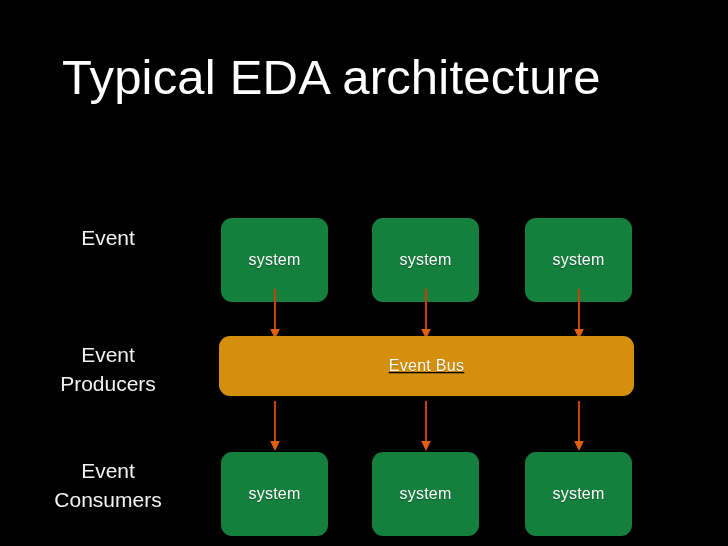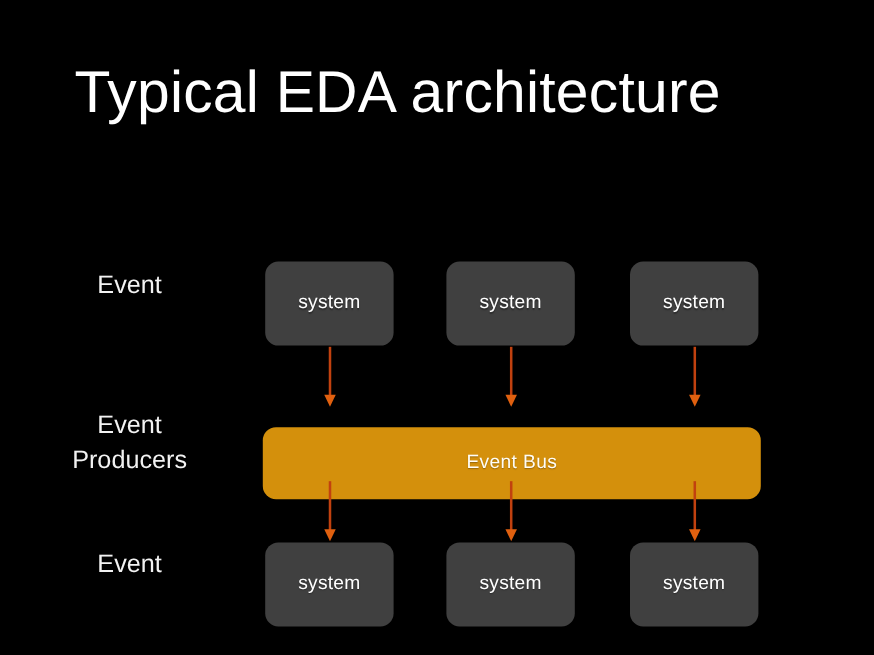--- a/index.html
+++ b/index.html
@@ -50,23 +50,23 @@
   }
   .row-label .ln { display: block; }
   #label-producers  { top: 224px; }
   #label-transport  { top: 341px; }
   #label-consumers  { top: 457px; }
 
   
   .system-box {
     position: absolute;
     width: 107px;
-    height: 70px;
+    height: 84px;
     border-radius: 11px;
-    background: #404040;
+    background: #15803d;
     display: flex;
     align-items: center;
     justify-content: center;
     box-shadow: 0 1px 3px rgba(0,0,0,0.55);
   }
   .system-box .box-text {
     color: #ffffff;
     font-size: 16px;
     font-weight: 400;
     letter-spacing: 0.2px;
@@ -75,29 +75,30 @@
   .row-top    { top: 218px; }
   .row-bottom { top: 452px; }
   .col-1 { left: 221px; }
   .col-2 { left: 372px; }
   .col-3 { left: 525px; }
 
   
   #event-bus {
     position: absolute;
     left: 219px;
-    top: 356px;
+    top: 336px;
     width: 415px;
     height: 60px;
     border-radius: 11px;
     background: #d4900c;
     display: flex;
     align-items: center;
     justify-content: center;
     box-shadow: 0 1px 3px rgba(0,0,0,0.55);
+    text-decoration: underline;
   }
   #event-bus .bus-text {
     color: #fffdf6;
     font-size: 16px;
     font-weight: 400;
     letter-spacing: 0.3px;
     text-shadow: 0 1px 1px rgba(0,0,0,0.3);
   }
 
   
@@ -127,20 +128,21 @@
     <span class="ln">Event</span>
   </div>
 
   <div class="row-label" id="label-transport">
     <span class="ln">Event</span>
     <span class="ln">Producers</span>
   </div>
 
   <div class="row-label" id="label-consumers">
     <span class="ln">Event</span>
+    <span class="ln">Consumers</span>
   </div>
 
   <div class="system-box row-top col-1">
     <span class="box-text">system</span>
   </div>
   <div class="system-box row-top col-2">
     <span class="box-text">system</span>
   </div>
   <div class="system-box row-top col-3">
     <span class="box-text">system</span>

